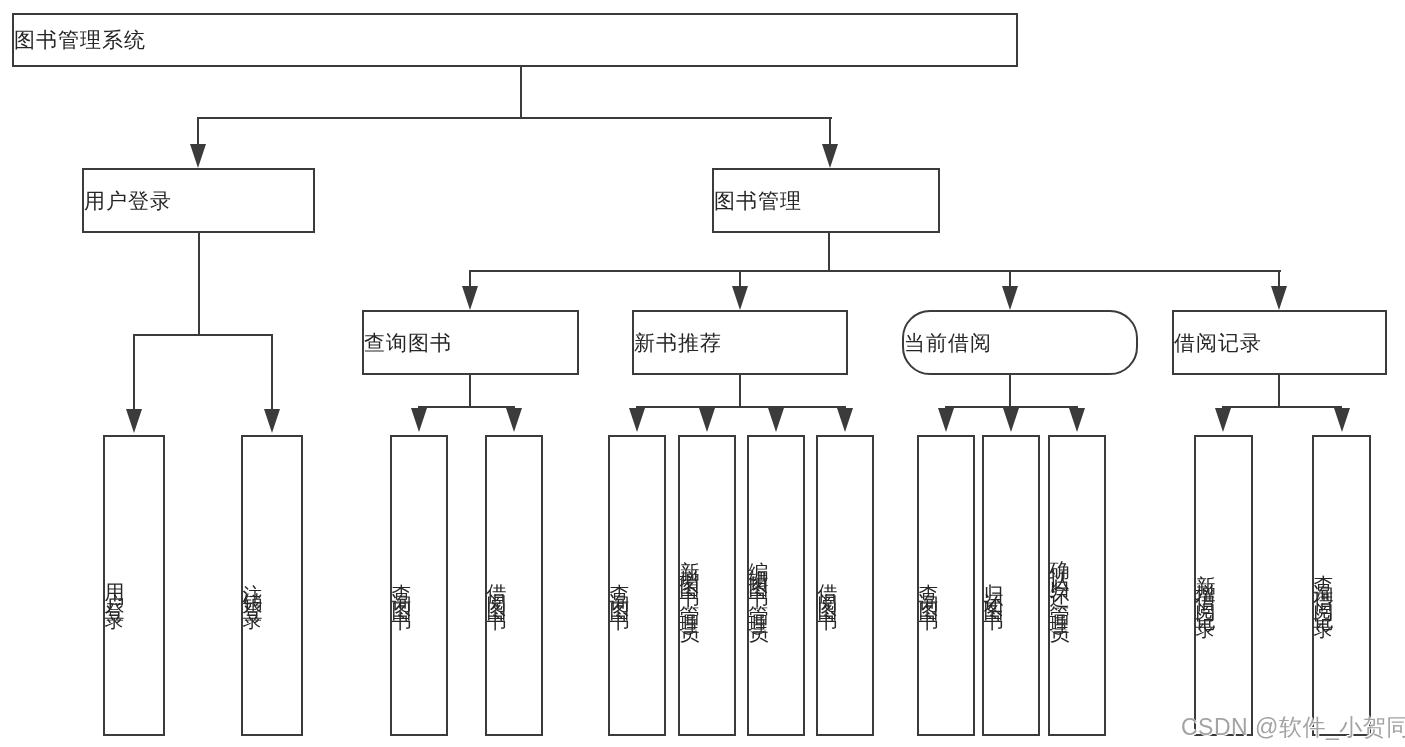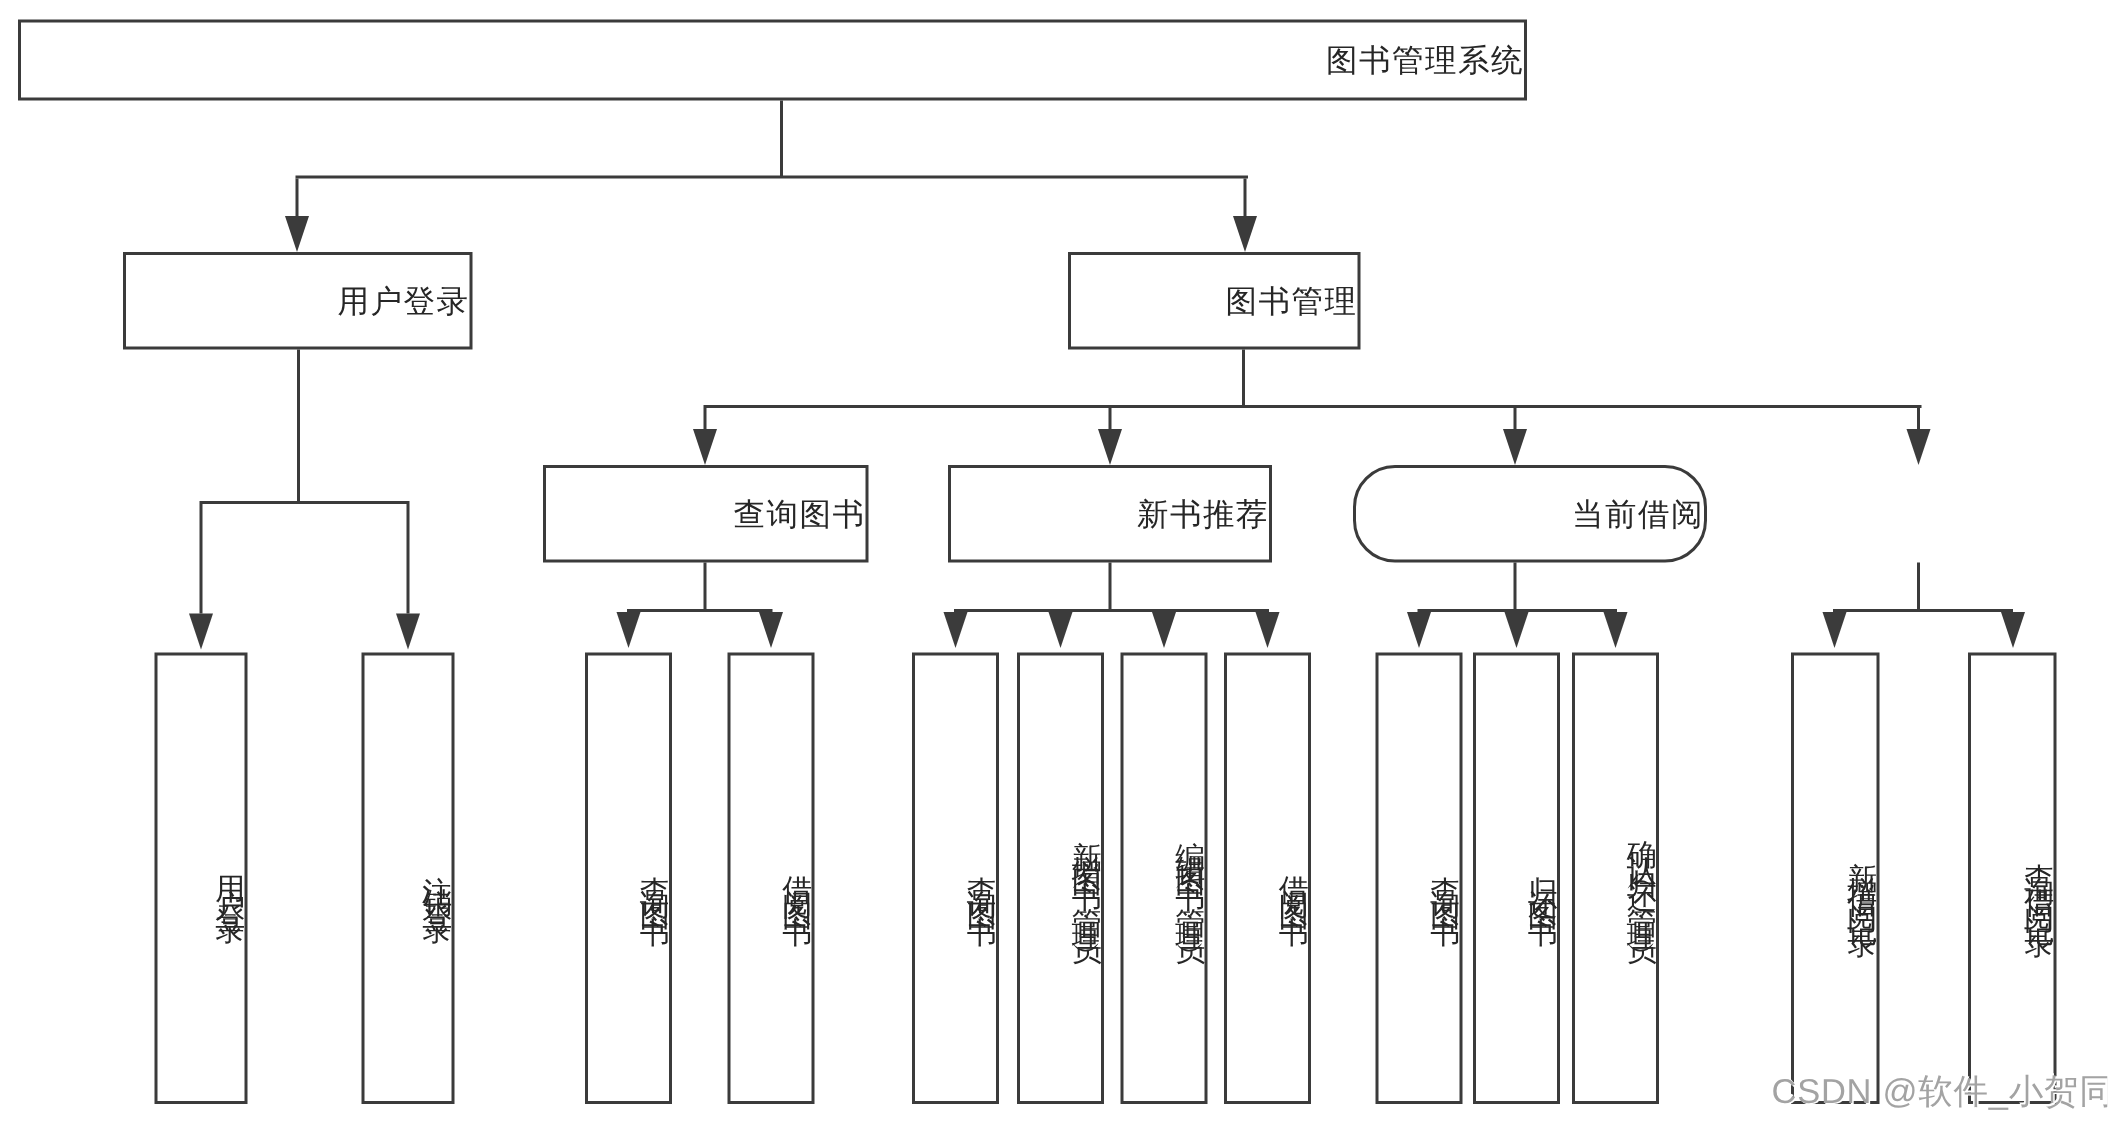--- a/index.html
+++ b/index.html
@@ -17,21 +17,21 @@
     color: #262626;
     overflow: hidden;
   }
   
   .box {
     position: absolute;
     border: 2px solid #3b3b3b;
     background: #ffffff;
     display: flex;
     align-items: center;
-    justify-content: flex-end;
+    justify-content: flex-start;
   }
   .h-label {
     font-size: 21px;
     letter-spacing: 1px;
     color: #262626;
     white-space: nowrap;
   }
   .v-label {
     writing-mode: vertical-rl;
     text-orientation: mixed;
@@ -78,21 +78,21 @@
   <div class="ln" style="left:520px; top:67px; width:2px; height:51px;"></div>
   <div class="ln" style="left:197px; top:117px; width:635px; height:2px;"></div>
   <div class="ln" style="left:197px; top:119px; width:2px; height:25px;"></div>
   <div class="arr" style="left:190px; top:144px;"></div>
   <div class="ln" style="left:829px; top:119px; width:2px; height:25px;"></div>
   <div class="arr" style="left:822px; top:144px;"></div>
 
   <div class="box" style="left:82px; top:168px; width:233px; height:65px;">
     <span class="h-label">用户登录</span>
   </div>
-  <div class="box" style="left:712px; top:168px; width:195px; height:65px;">
+  <div class="box" style="left:712px; top:168px; width:228px; height:65px;">
     <span class="h-label">图书管理</span>
   </div>
 
   <div class="ln" style="left:198px; top:233px; width:2px; height:102px;"></div>
   <div class="ln" style="left:133px; top:334px; width:140px; height:2px;"></div>
   <div class="ln" style="left:133px; top:336px; width:2px; height:73px;"></div>
   <div class="arr" style="left:126px; top:409px;"></div>
   <div class="ln" style="left:271px; top:336px; width:2px; height:73px;"></div>
   <div class="arr" style="left:264px; top:409px;"></div>
 
@@ -108,20 +108,23 @@
   <div class="arr" style="left:1271px; top:286px;"></div>
 
   <div class="box" style="left:362px; top:310px; width:217px; height:65px;">
     <span class="h-label">查询图书</span>
   </div>
   <div class="box" style="left:632px; top:310px; width:216px; height:65px;">
     <span class="h-label">新书推荐</span>
   </div>
   <div class="box" style="left:902px; top:310px; width:236px; height:65px;border-radius:28px;">
     <span class="h-label">当前借阅</span>
+  </div>
+  <div class="box" style="left:1172px; top:310px; width:215px; height:65px;">
+    <span class="h-label">借阅记录</span>
   </div>
 
   <div class="ln" style="left:469px; top:375px; width:2px; height:32px;"></div>
   <div class="ln" style="left:418px; top:406px; width:97px; height:2px;"></div>
   <div class="arr" style="left:411px; top:408px;"></div>
   <div class="arr" style="left:506px; top:408px;"></div>
 
   <div class="ln" style="left:739px; top:375px; width:2px; height:32px;"></div>
   <div class="ln" style="left:636px; top:406px; width:210px; height:2px;"></div>
   <div class="arr" style="left:629px; top:408px;"></div>

